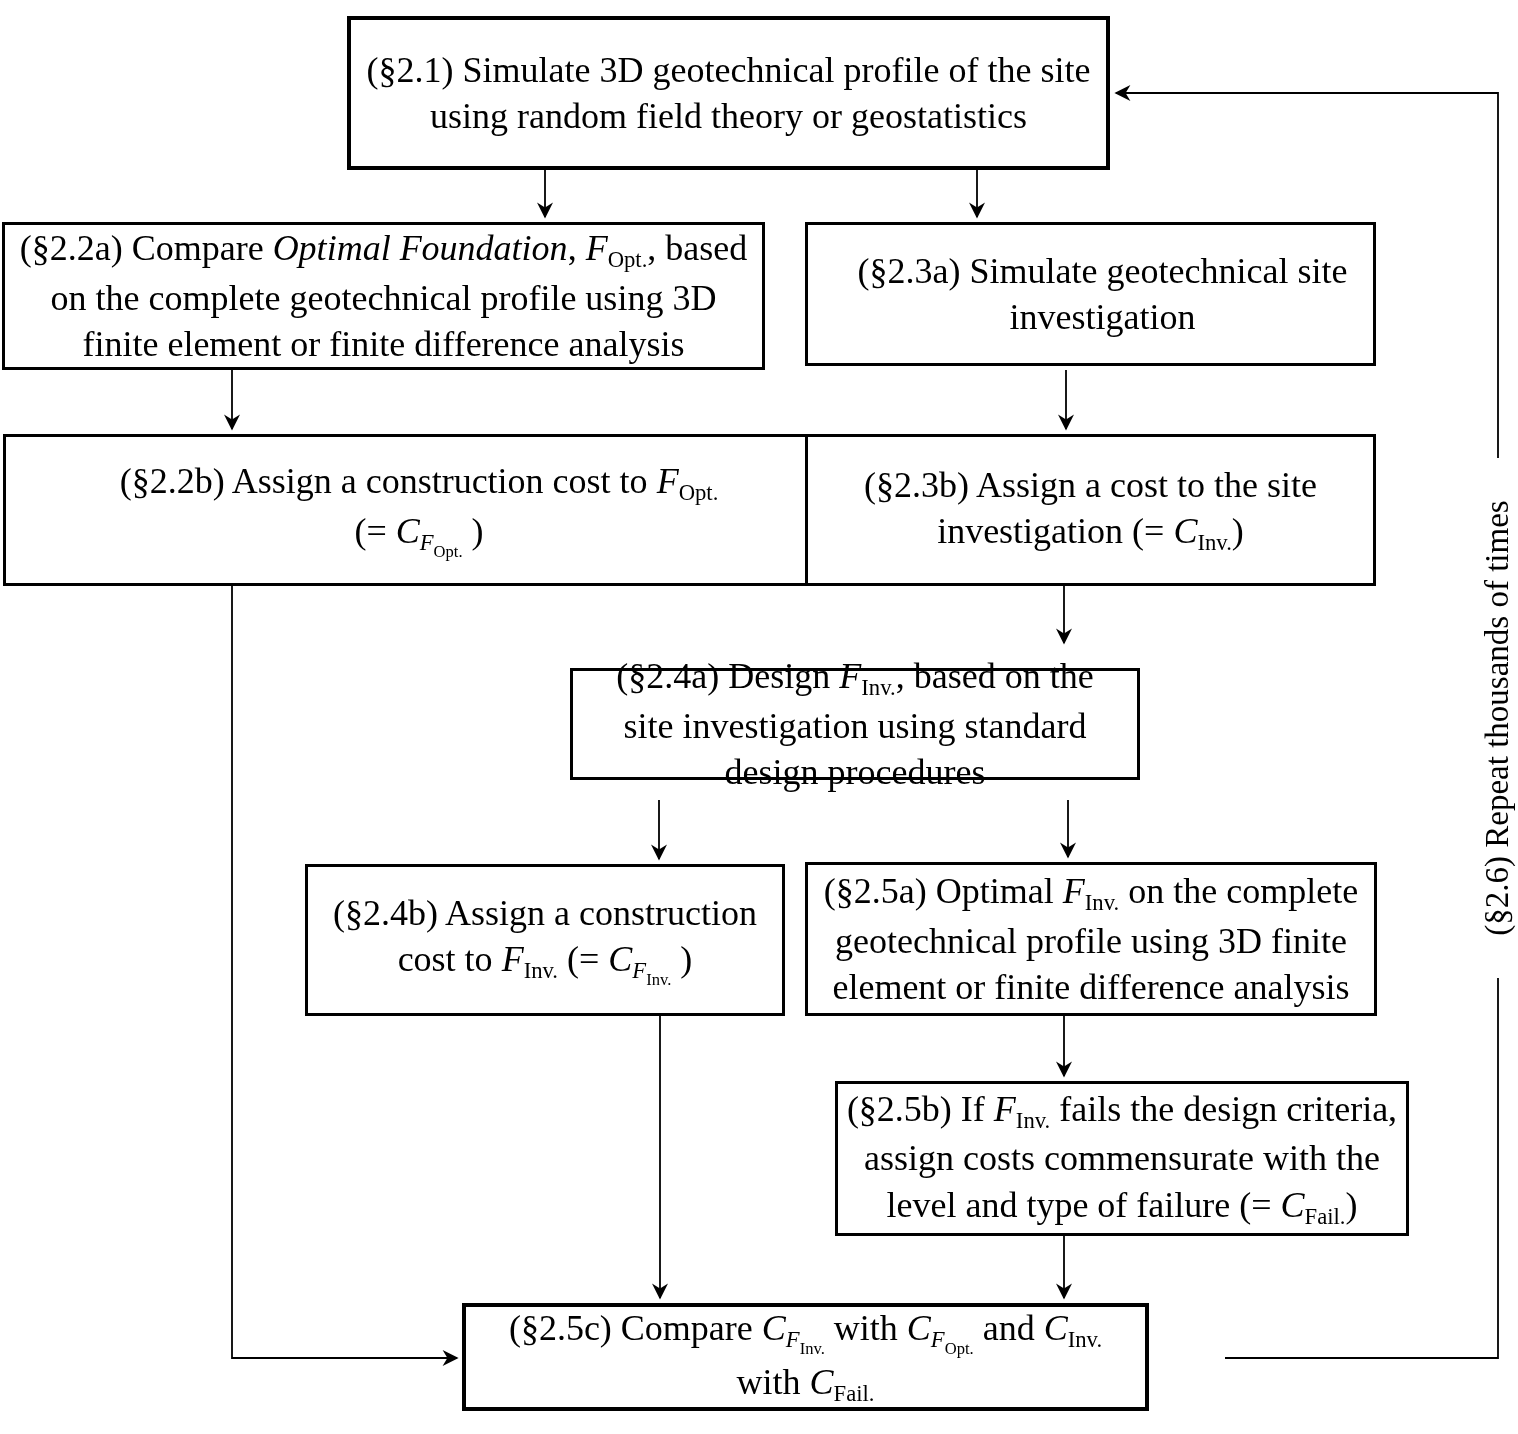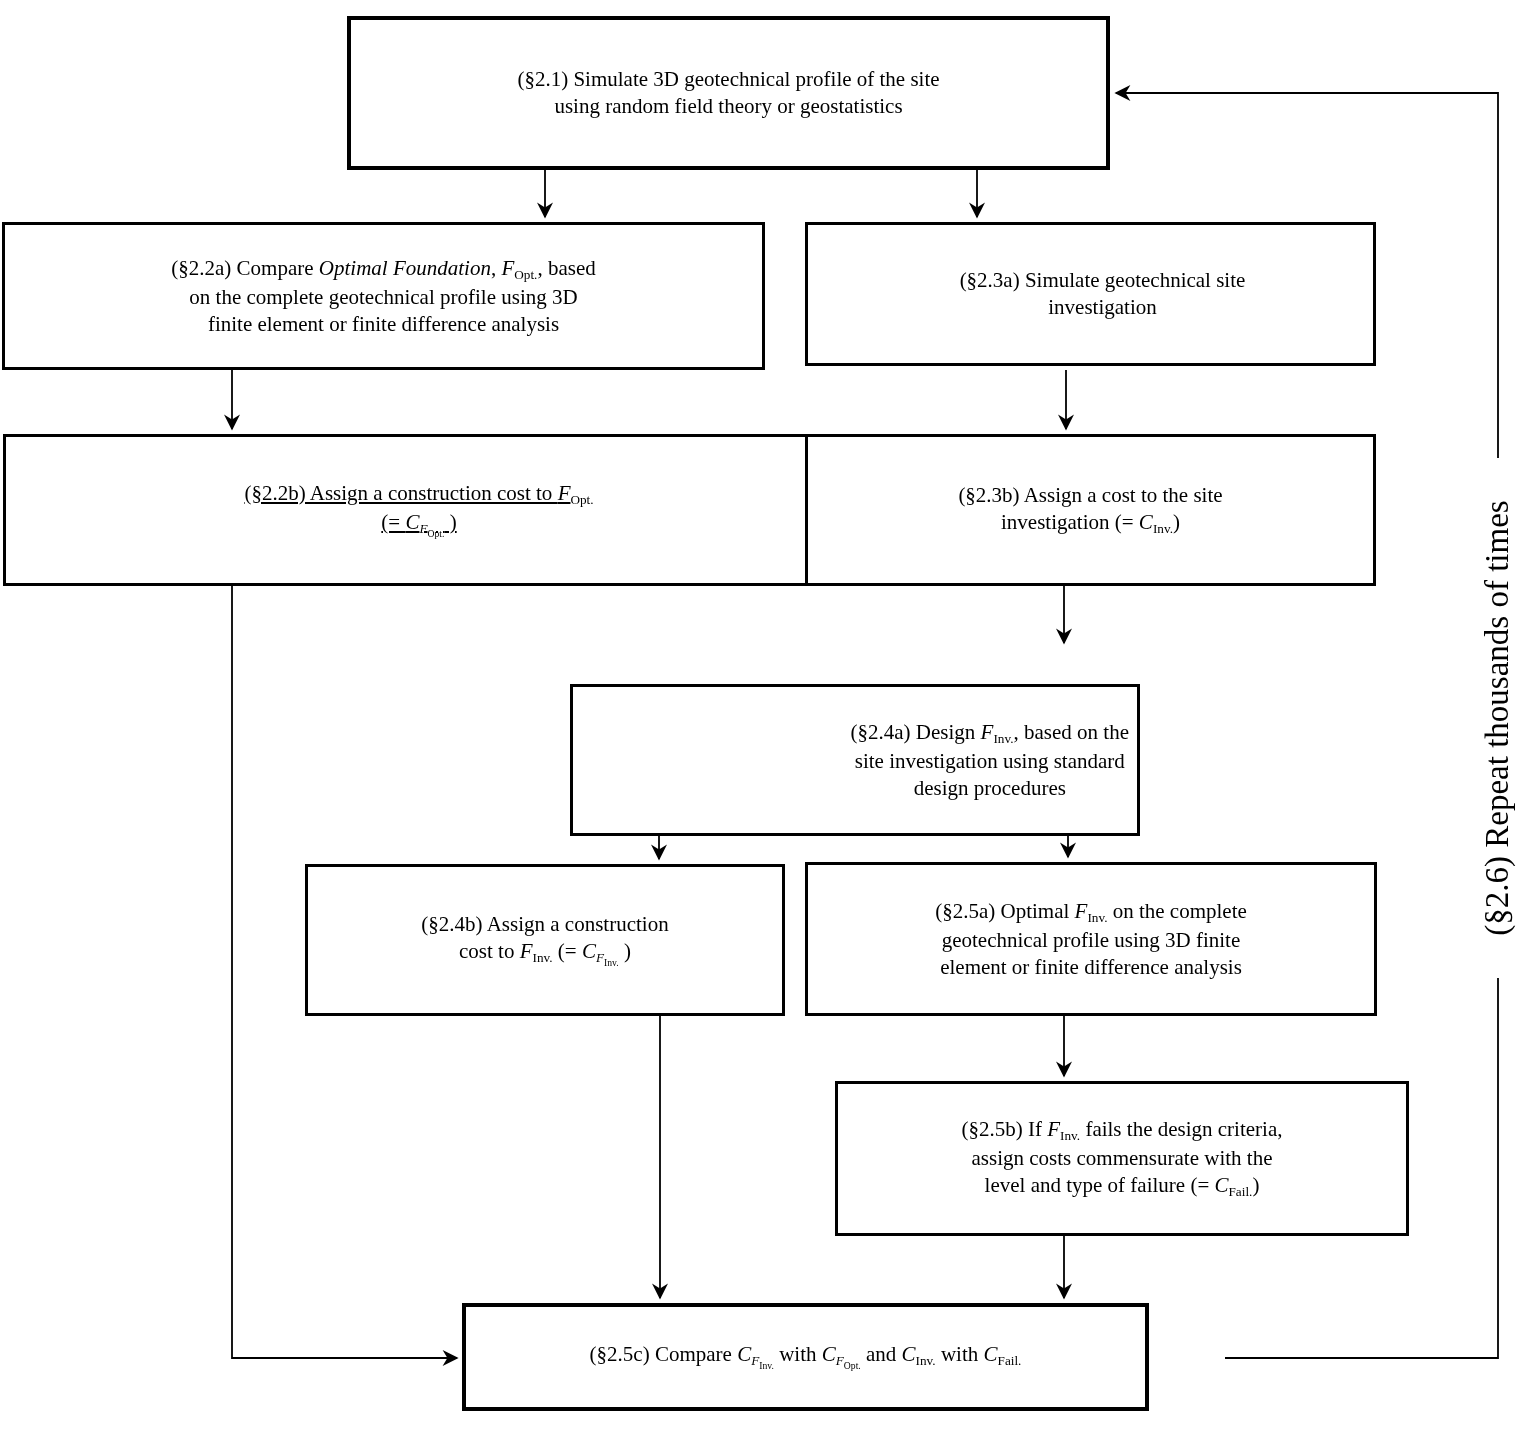--- a/index.html
+++ b/index.html
@@ -22,34 +22,34 @@
     position: absolute;
     box-sizing: border-box;
     border: 3px solid #000000;
     background: #ffffff;
     display: flex;
     align-items: center;
     justify-content: center;
     text-align: center;
   }
   .box-text {
-    font-size: 21px;
+    font-size: 36px;
     line-height: 1.28;
     padding: 0 8px;
   }
   .it { font-style: italic; }
   .sub1 { font-size: 63%; vertical-align: -0.32em; }
   .sub2 { font-size: 46%; vertical-align: -0.85em; }
 
   #b-s21  { left: 347px; top: 16px;   width: 763px; height: 154px; border-width: 4px; }
   #b-s22a { left: 2px;   top: 222px;  width: 763px; height: 148px; }
   #b-s23a { left: 805px; top: 222px;  width: 571px; height: 144px; padding-left: 24px; }
-  #b-s22b { left: 3px;   top: 434px;  width: 832px; height: 152px; text-decoration: underline; }
+  #b-s22b { left: 3px;   top: 434px;  width: 832px; height: 152px; }
   #b-s23b { left: 805px; top: 434px;  width: 571px; height: 152px; }
-  #b-s24a { left: 570px; top: 684px;  width: 570px; height: 152px; justify-content: flex-end; }
+  #b-s24a { left: 570px; top: 668px;  width: 570px; height: 112px; }
   #b-s24b { left: 305px; top: 864px;  width: 480px; height: 152px; align-items: center; }
   #b-s25a { left: 805px; top: 862px;  width: 572px; height: 154px; }
   #b-s25b { left: 803px; top: 1081px; width: 574px; height: 155px; margin-left: 32px; }
   #b-s25c { left: 462px; top: 1303px; width: 687px; height: 108px; border-width: 4px; }
 
   .repeat-label {
     position: absolute;
     left: 1497px;
     top: 718px;
     transform: translate(-50%, -50%) rotate(-90deg);

